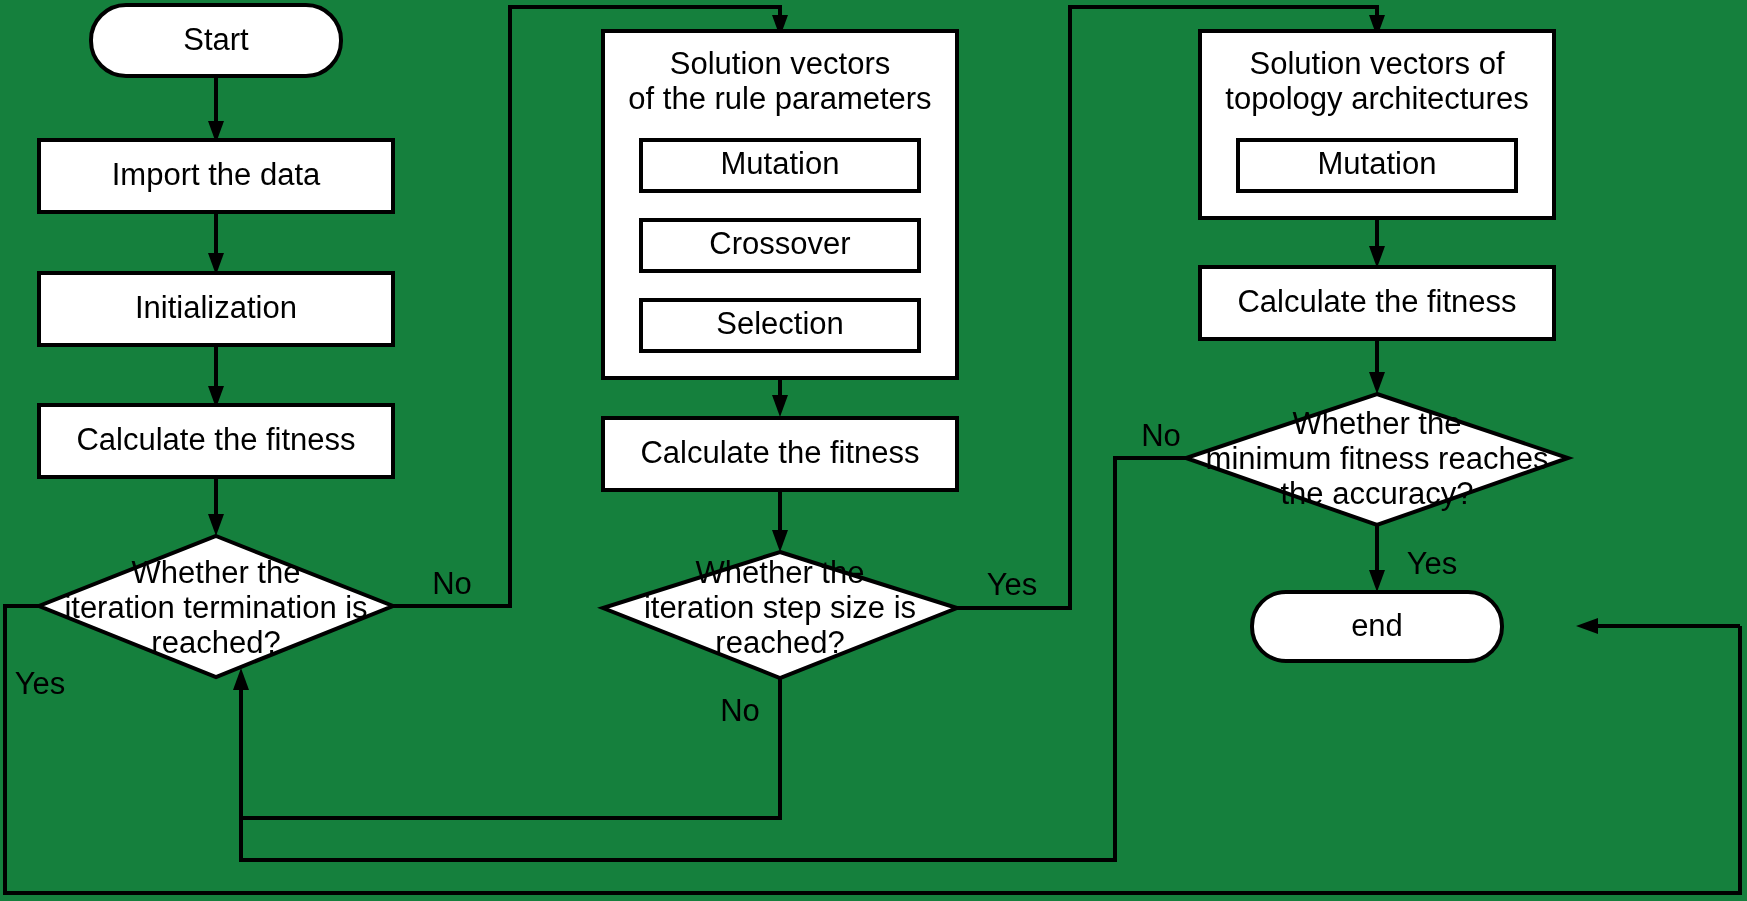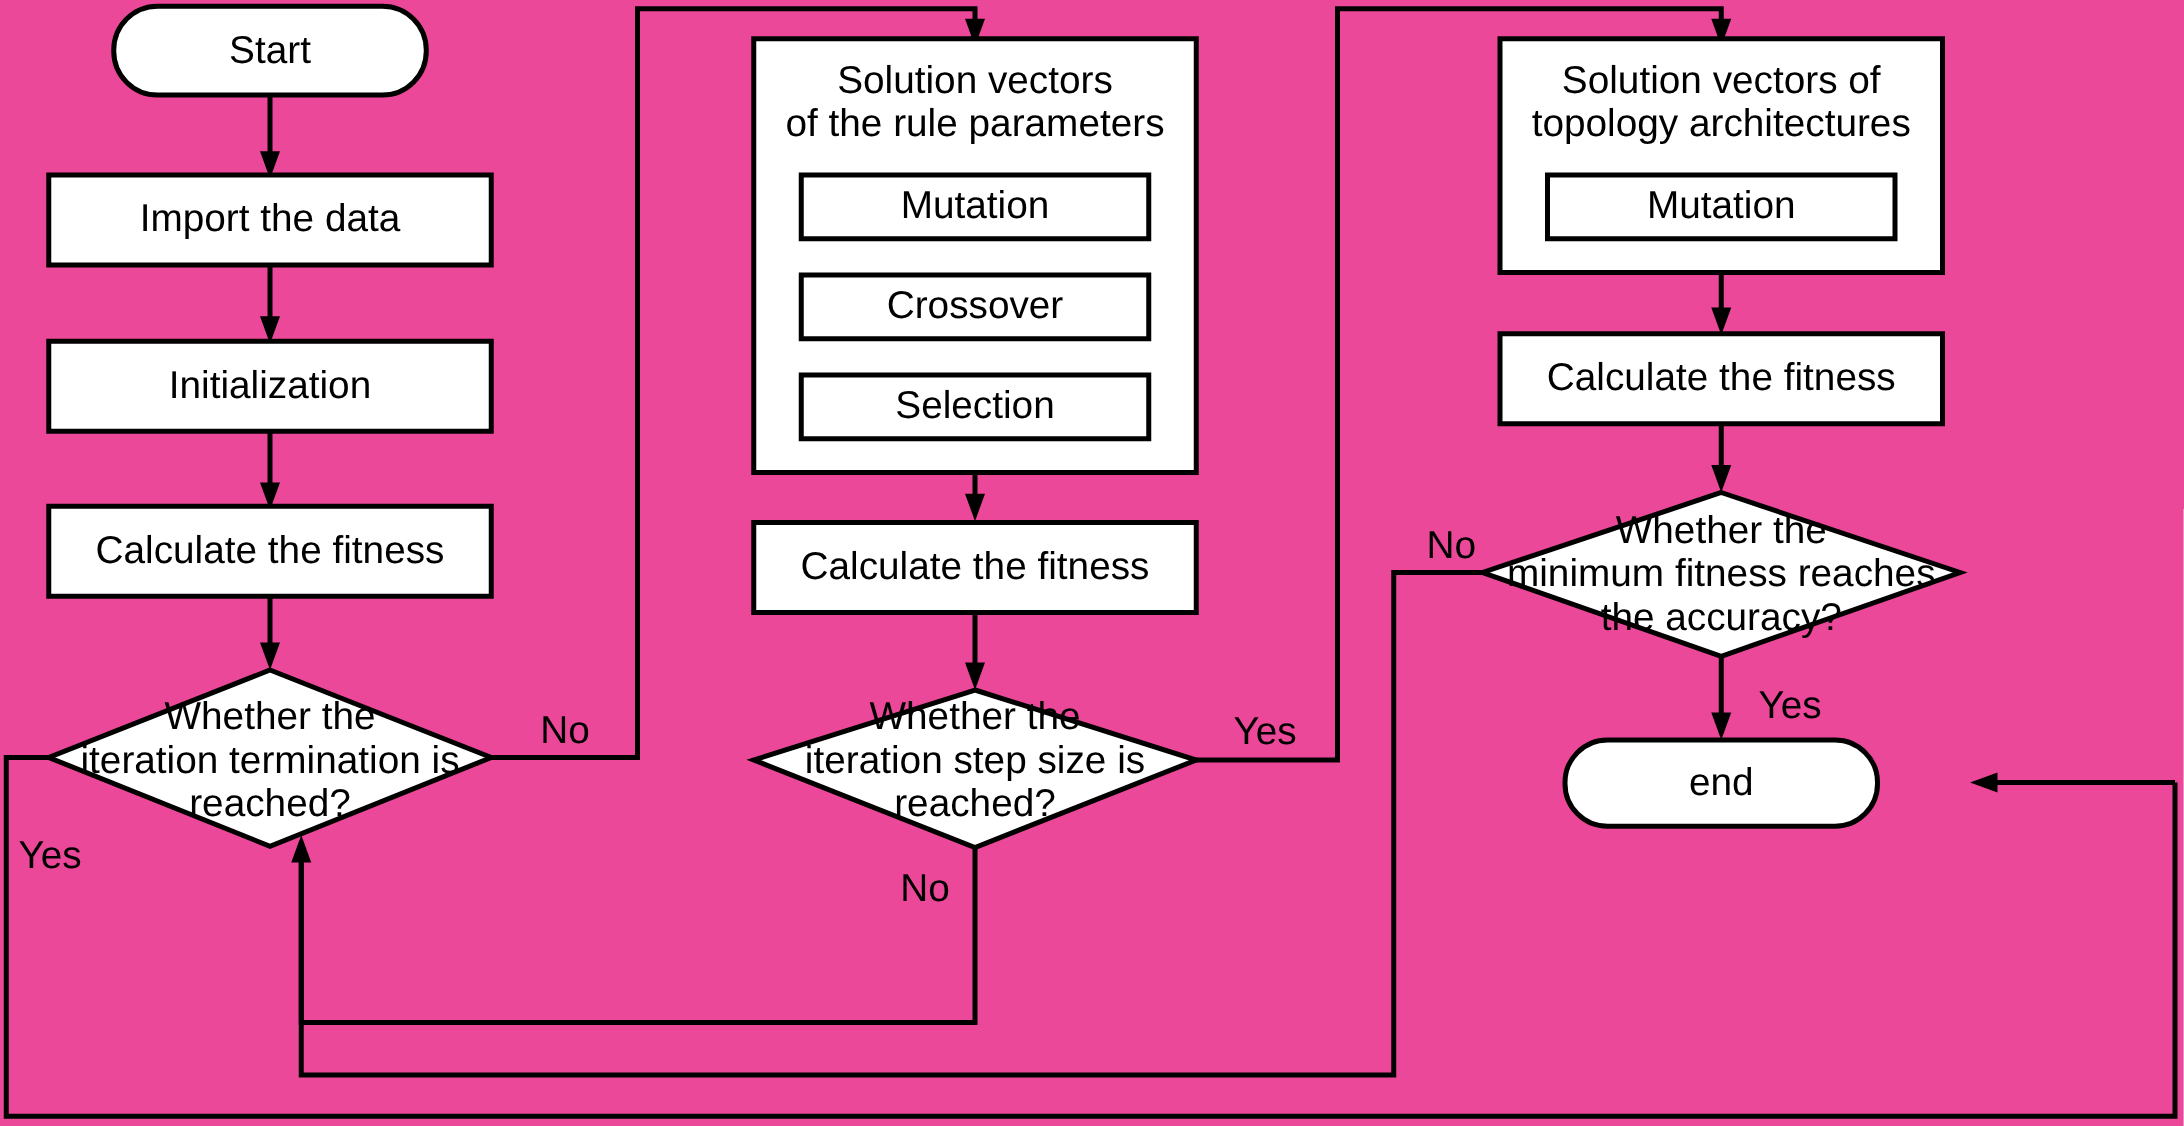--- a/index.html
+++ b/index.html
@@ -7,21 +7,21 @@
     padding: 0;
     background: #ffffff;
   }
   body {
     font-family: "Liberation Sans", sans-serif;
   }
   #flowchart-root {
     position: relative;
     width: 1747px;
     height: 901px;
-    background: #ec4899;
+    background: #15803d;
     overflow: hidden;
   }
   svg#flow-svg {
     display: block;
     width: 1747px;
     height: 901px;
   }
   .node-shape {
     fill: #ffffff;
     stroke: #000000;

